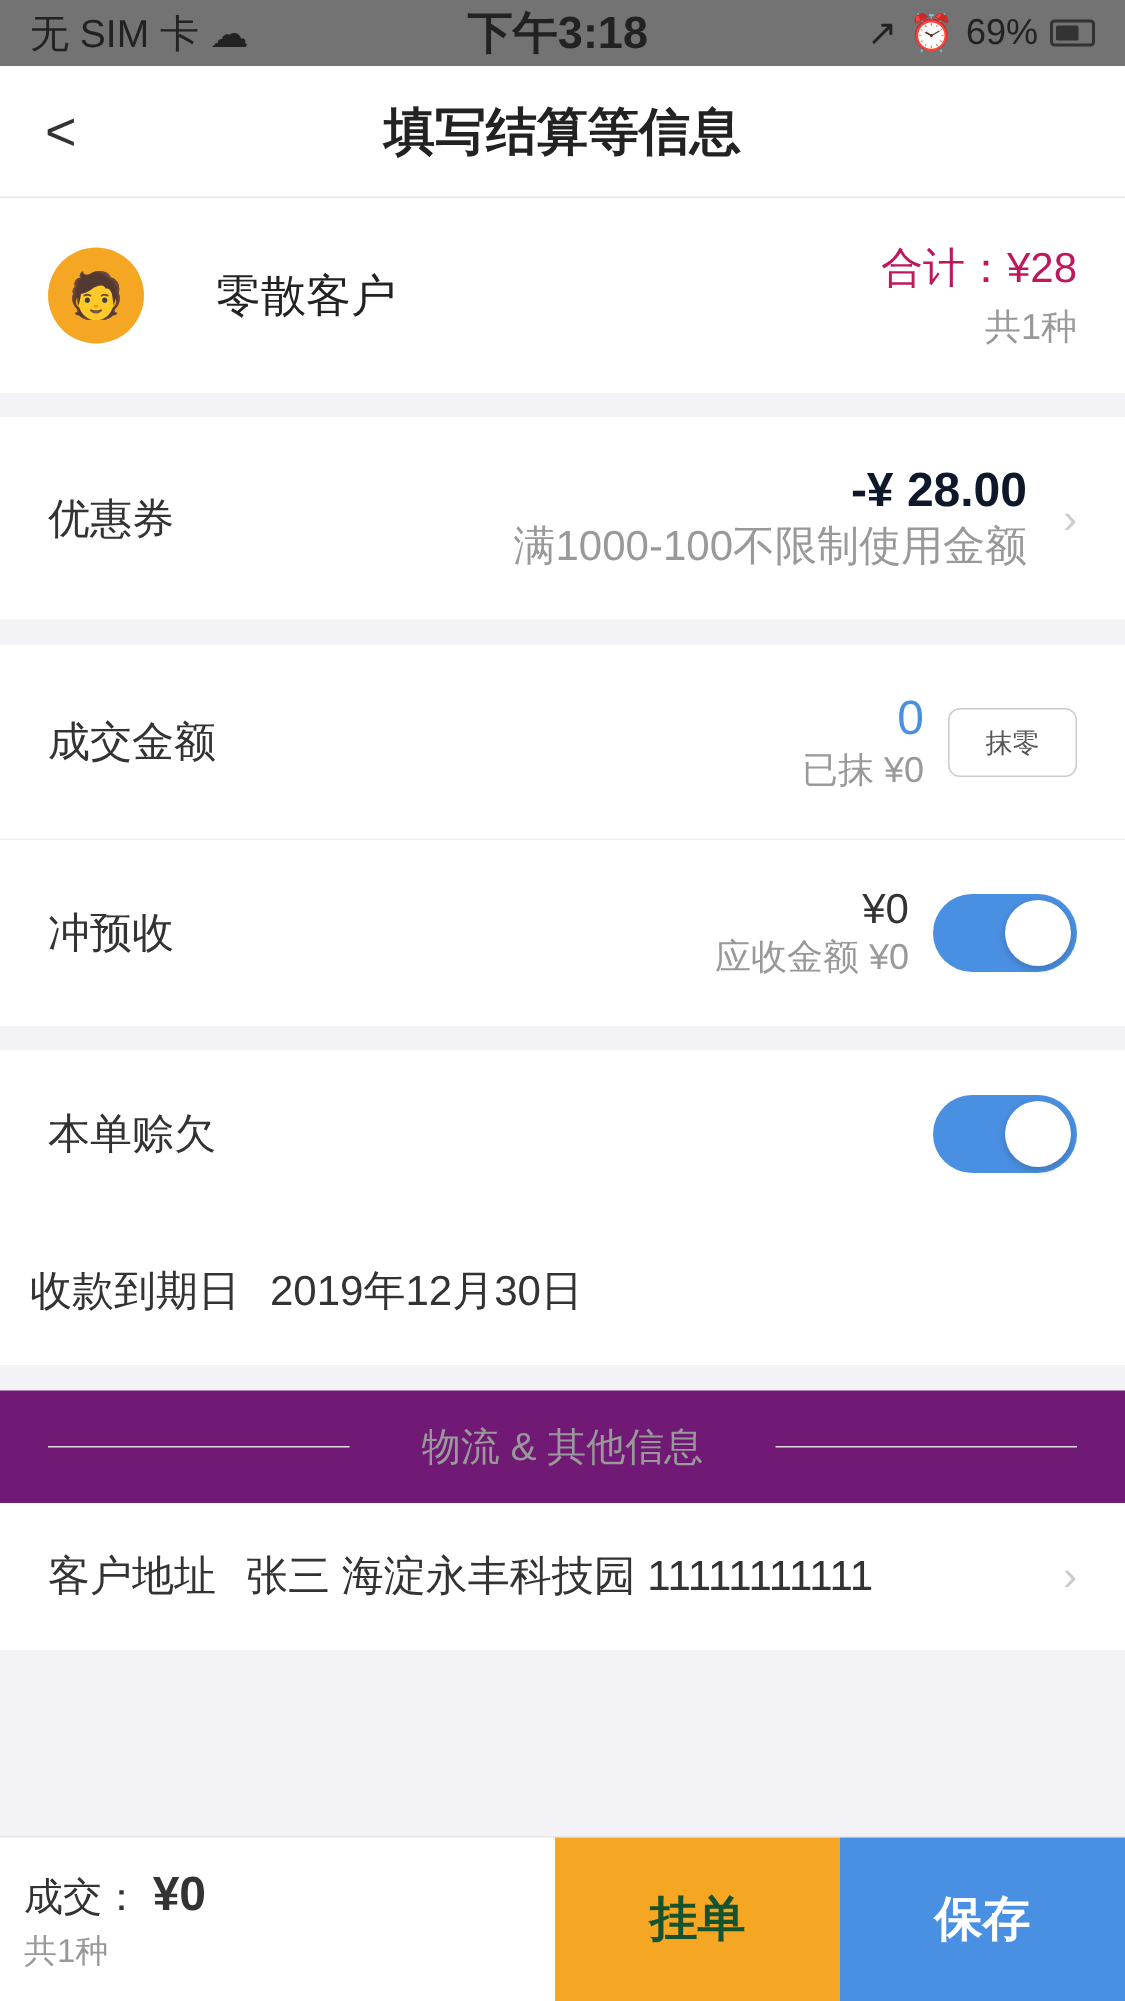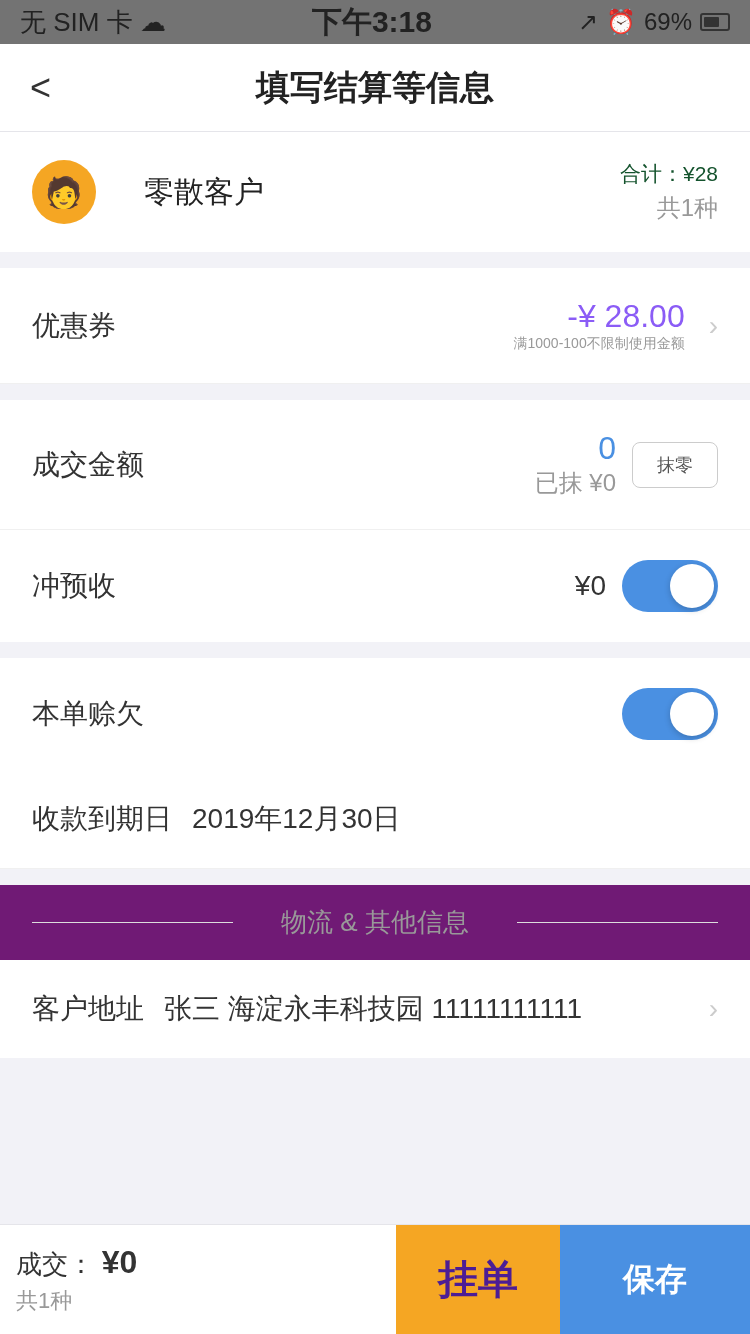--- a/index.html
+++ b/index.html
@@ -82,40 +82,40 @@
     .customer-left { display: flex; align-items: center; gap: 18px; }
     .customer-avatar {
       width: 64px; height: 64px;
       background: #f5a623;
       border-radius: 50%;
       display: flex; align-items: center; justify-content: center;
       font-size: 30px; color: #fff;
     }
     .customer-name { font-size: 30px; color: #222; font-weight: 500; margin-left: 30px; }
     .customer-right { text-align: right; }
-    .total-label { font-size: 21px; color: #14532d; }
+    .total-label { font-size: 28px; color: #be185d; }
     .total-count { font-size: 24px; color: #999; margin-top: 4px; }
 
     
     .row-item {
       background: #fff;
       display: flex;
       align-items: center;
       justify-content: space-between;
       padding: 30px 32px;
       border-bottom: 1px solid #f0f0f0;
       min-height: 88px;
     }
     .row-label { font-size: 28px; color: #333; }
     .row-right { display: flex; align-items: center; gap: 16px; text-align: right; }
     .row-value { font-size: 28px; color: #333; }
     .row-sub { font-size: 24px; color: #999; }
     .row-value-blue { font-size: 32px; color: #4a90e2; font-weight: 500; }
-    .row-discount { font-size: 32px; color: #8b5cf6; font-weight: 400; }
-    .row-discount-sub { font-size: 14px; color: #999; }
+    .row-discount { font-size: 32px; color: #0f172a; font-weight: 700; }
+    .row-discount-sub { font-size: 28px; color: #999; }
     .chevron { font-size: 28px; color: #ccc; margin-left: 8px; }
 
     
     .roundzero-btn {
       border: 1px solid #ccc;
       border-radius: 8px;
       padding: 10px 24px;
       font-size: 18px;
       color: #555;
       background: #fff;
@@ -162,21 +162,21 @@
       height: 1px;
       background: #ddd;
       margin: 0 32px;
     }
 
     
     .due-date-row {
       background: #fff;
       display: flex;
       align-items: center;
-      padding: 30px 32px;
+      padding: 30px 20px;
       gap: 20px;
       border-bottom: 1px solid #f0f0f0;
     }
     .due-date-label { font-size: 28px; color: #333; }
     .due-date-value { font-size: 28px; color: #333; }
 
     
     .address-row {
       background: #fff;
       display: flex;
@@ -200,24 +200,24 @@
       border-top: 1px solid #e5e5ea;
     }
     .bottom-info {
       flex: 1;
       padding: 0 16px;
     }
     .bottom-trade { font-size: 26px; color: #333; }
     .bottom-trade-value { font-size: 32px; color: #333; font-weight: 600; }
     .bottom-count { font-size: 22px; color: #999; margin-top: 4px; }
     .btn-hold {
-      width: 164px; height: 110px;
+      width: 190px; height: 110px;
       background: #f5a623;
       display: flex; align-items: center; justify-content: center;
-      font-size: 40px; font-weight: 600; color: #4c1d95;
+      font-size: 32px; font-weight: 600; color: #14532d;
       cursor: pointer;
     }
     .btn-save {
       width: 190px; height: 110px;
       background: #4a90e2;
       display: flex; align-items: center; justify-content: center;
       font-size: 32px; font-weight: 600; color: #fff;
       cursor: pointer;
     }
   </style>
@@ -282,20 +282,21 @@
         </div>
         <button class="roundzero-btn">抹零</button>
       </div>
     </div>
 
     <div class="row-item" style="border-bottom: none;">
       <span class="row-label">冲预收</span>
       <div class="row-right">
         <div style="text-align:right;">
           <div class="row-value">¥0</div>
+          <div class="row-sub">应收金额 ¥0</div>
         </div>
         <div class="toggle">
           <div class="toggle-knob"></div>
         </div>
       </div>
     </div>
   </div>
 
   <div class="card">
     <div class="row-item" style="border-bottom:none;">

